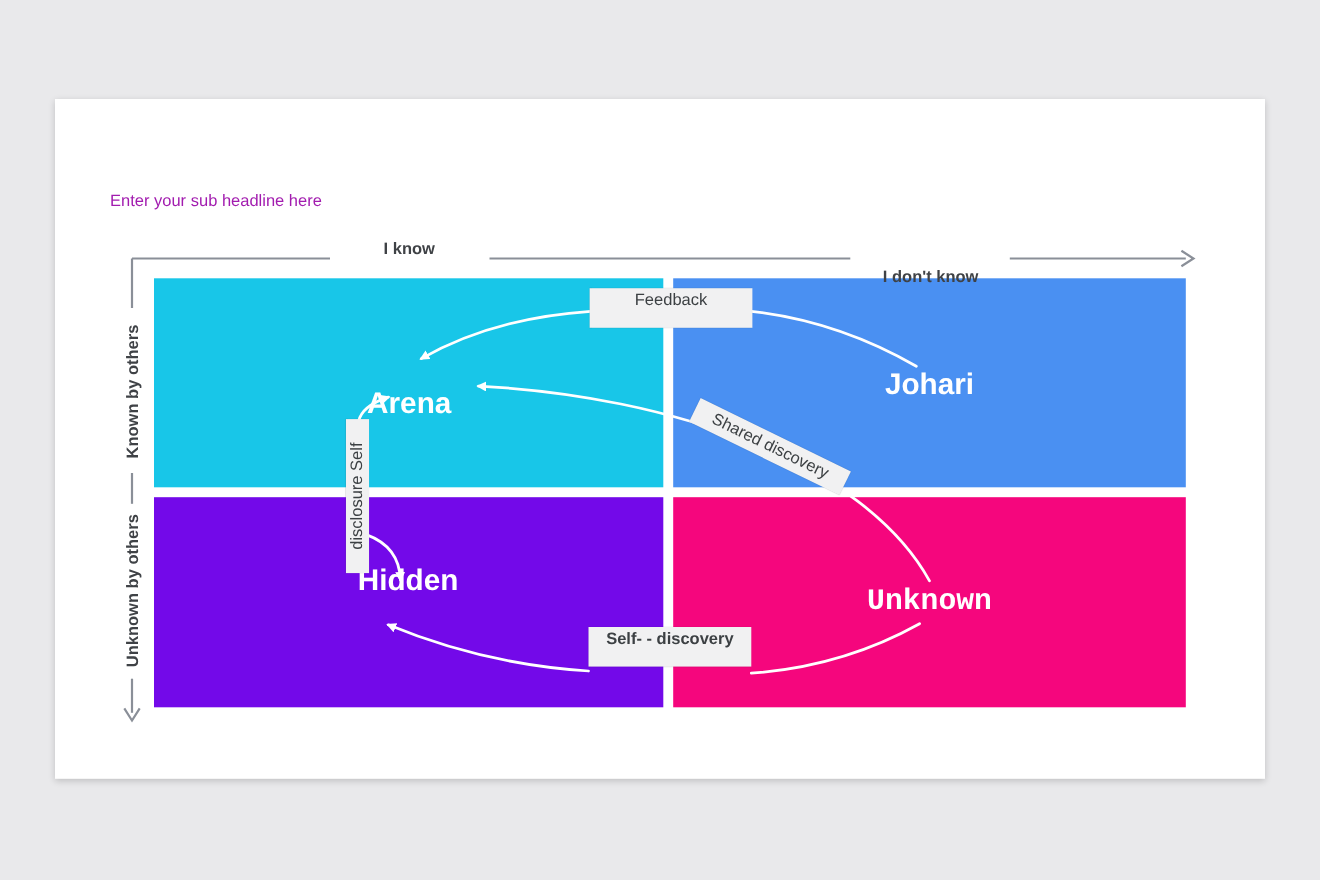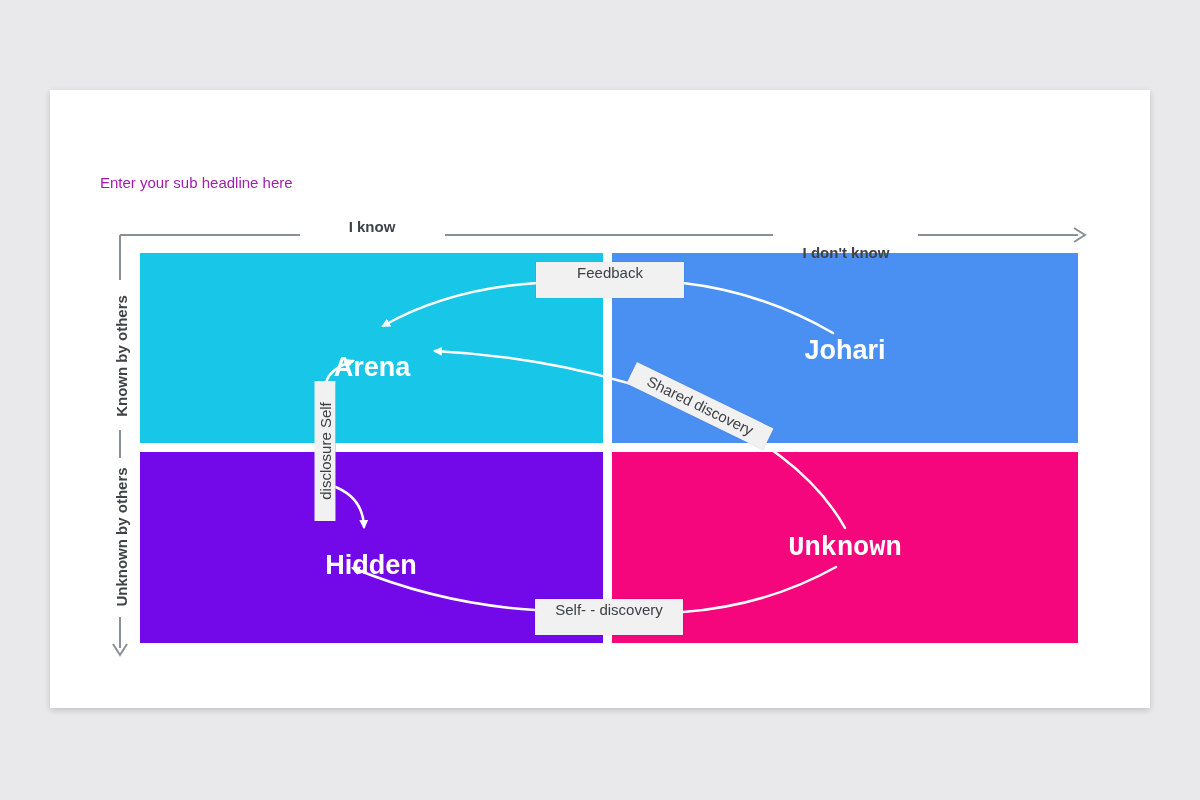--- a/index.html
+++ b/index.html
@@ -94,21 +94,21 @@
     </g>
   </svg>
 
   <div class="lbl axis-lbl" style="left:322px;top:136px;">I know</div>
   <div class="lbl axis-lbl" style="left:796px;top:162px;">I don't know</div>
   <div class="lbl axis-lbl vert" style="left:71px;top:266px;">Known by others</div>
   <div class="lbl axis-lbl vert" style="left:71px;top:447px;">Unknown by others</div>
 
   <div class="lbl quad-lbl" style="left:322px;top:251px;margin-top:26px;">Arena</div>
   <div class="lbl quad-lbl" style="left:795px;top:260px;">Johari</div>
-  <div class="lbl quad-lbl" style="left:321px;top:475px;">Hidden</div>
+  <div class="lbl quad-lbl" style="left:321px;top:438px;">Hidden</div>
   <div class="lbl quad-lbl" style="left:795px;top:458px;font-family:Liberation Mono, monospace;">Unknown</div>
 
   <div class="lbl tag horiz" style="left:560px;top:190px;">Feedback</div>
   <div class="lbl tag rot" style="left:650px;top:316px;">Shared discovery</div>
   <div class="lbl tag vert" style="left:275px;top:361px;">disclosure Self</div>
-  <div class="lbl tag horiz" style="left:559px;top:527px;">Self- - discovery</div>
+  <div class="lbl tag horiz" style="left:559px;top:498px;font-weight:bold;">Self- - discovery</div>
 
 </div>
 
 </body></html>

